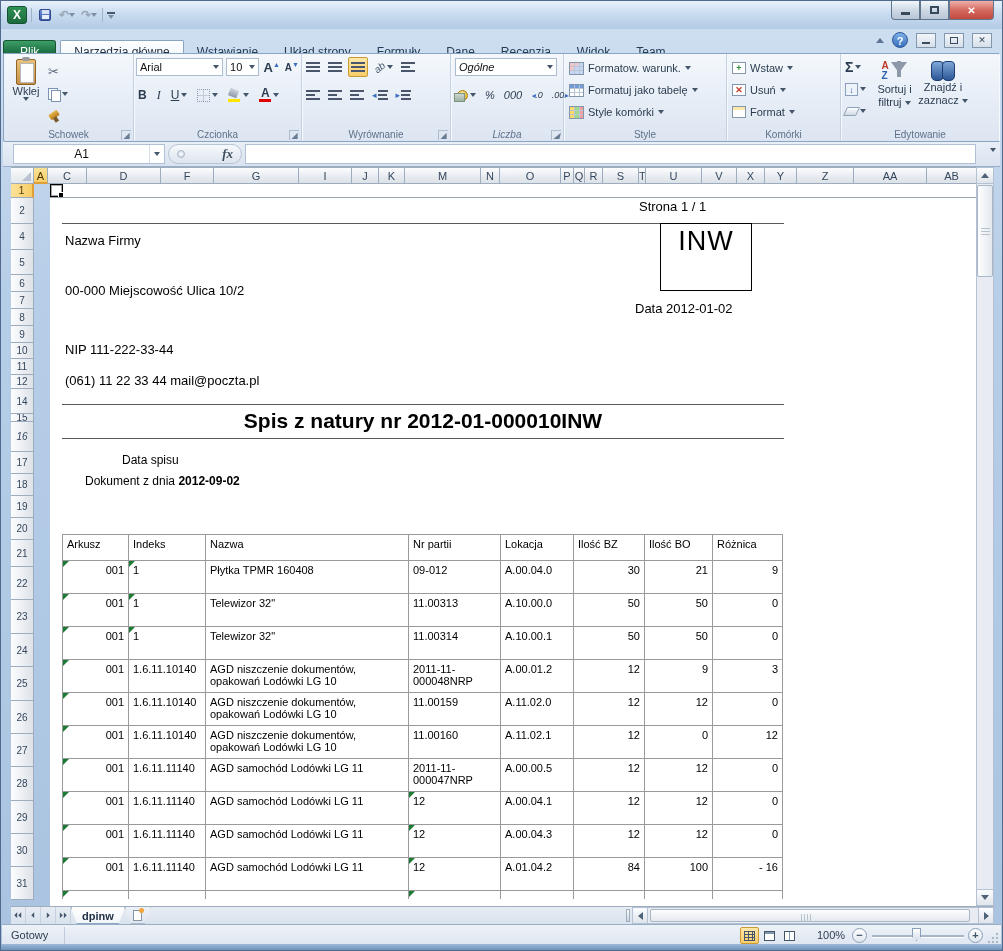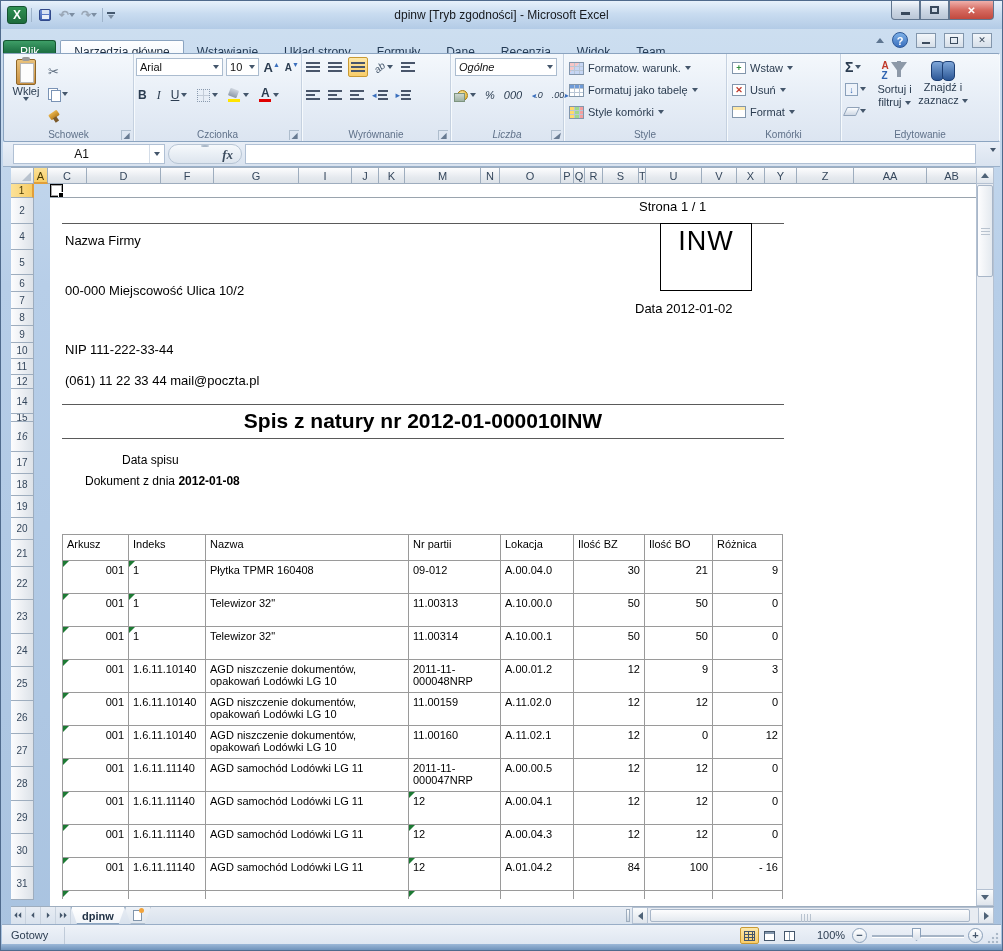--- a/index.html
+++ b/index.html
@@ -115,21 +115,21 @@
   .binoc{position:relative;width:26px;height:22px;}
   .binoc:before,.binoc:after{content:"";position:absolute;top:2px;width:11px;height:18px;background:linear-gradient(#7fa7d9,#2c5796);border:1px solid #1d3f74;border-radius:4px 4px 5px 5px;}
   .binoc:before{left:1px;} .binoc:after{right:1px;}
   .two-line-btn{display:flex;flex-direction:column;align-items:center;font-size:11px;color:#2b3c50;line-height:13px;}
 
   
   .fbar{position:absolute;left:2px;right:2px;top:141px;height:25px;background:linear-gradient(#e9eff7,#d9e3ef);border-bottom:1px solid #9ab0c9;}
   .namebox{position:absolute;left:10px;top:2px;width:152px;height:20px;background:#fff;border:1px solid #b0c0d4;font-size:12px;color:#111;display:flex;align-items:center;}
   .namebox .txt{flex:1;text-align:center;}
   .namebox .ddwrap{width:15px;border-left:1px solid #d4dde8;height:100%;display:flex;align-items:center;justify-content:center;}
-  .fx-pill{position:absolute;left:165px;top:2px;width:74px;height:20px;background:linear-gradient(#f6f9fc,#dde5ee);border:1px solid #b6c4d4;border-radius:10px;display:flex;align-items:center;padding:0 8px;flex-direction:column;}
+  .fx-pill{position:absolute;left:165px;top:2px;width:74px;height:20px;background:linear-gradient(#f6f9fc,#dde5ee);border:1px solid #b6c4d4;border-radius:10px;display:flex;align-items:center;padding:0 8px;}
   .fx-pill .dot{width:8px;height:8px;border-radius:50%;background:radial-gradient(#fff,#c6d0dc);border:1px solid #aab8c8;}
   .fx-sym{margin-left:auto;font-family:"Liberation Serif",serif;font-style:italic;font-weight:bold;font-size:13px;color:#3c4c5e;}
   .finput{position:absolute;left:242px;top:2px;right:24px;height:20px;background:#fff;border:1px solid #b0c0d4;font-size:12px;padding:0 4px;color:#111;}
   .fexpand{position:absolute;right:4px;top:6px;}
 
   
   .corner{position:absolute;left:10px;top:166px;width:23px;height:17px;background:linear-gradient(#fafbfc,#e2e6eb);border:1px solid #9eadbe;border-left:none;}
   .corner:after{content:"";position:absolute;right:2px;bottom:2px;border-left:9px solid transparent;border-bottom:9px solid #b9c3cf;}
   .colhdrs{position:absolute;left:33px;top:166px;width:944px;height:17px;display:flex;overflow:hidden;}
   .colhdr{height:17px;border-right:1px solid #9eadbe;border-top:1px solid #9eadbe;border-bottom:1px solid #9eadbe;background:linear-gradient(#fdfdfe,#e6eaef 60%,#dde2e8);font-size:11px;color:#35475c;text-align:center;line-height:16px;overflow:hidden;flex:0 0 auto;}
@@ -227,21 +227,20 @@
       <div class="qat-btn">
           <span class="undo-glyph">↷</span>
           <span class="mini-dd"></span>
         </div>
       <div class="qat-sep"></div>
       <div class="qat-more">
           <div class="bar"></div>
           <span class="mini-dd"></span>
         </div>
     </div>
-    <div class="title-text">dpinw  [Tryb zgodności] -  Microsoft Excel</div>
     <div class="win-btns">
       <div class="win-btn first">
           <div class="minimize-bar"></div>
         </div>
       <div class="win-btn">
           <div class="restore-box"></div>
         </div>
       <div class="win-btn close">
           <span>✕</span>
         </div>
@@ -577,21 +576,21 @@
     <div class="inw-box">INW</div>
     <div class="doc-text" style="left:15px;top:99px;">00-000 Miejscowość Ulica 10/2</div>
     <div class="doc-text" style="left:585px;top:117px;">Data 2012-01-02</div>
     <div class="doc-text" style="left:15px;top:158px;">NIP 111-222-33-44</div>
     <div class="doc-text" style="left:15px;top:189px;">(061) 11 22 33 44  mail@poczta.pl</div>
     <div class="doc-line" style="top:220px;"></div>
     <div class="doc-title">Spis z natury nr 2012-01-000010INW</div>
     <div class="doc-line" style="top:254px;"></div>
     <div class="doc-text" style="left:72px;top:269px;font-size:12px;">Data spisu</div>
     <div class="doc-text" style="left:35px;top:290px;font-size:12px;">
-      <span>Dokument z dnia</span> <b>2012-01-08</b>
+      <span>Dokument z dnia</span> <b>2012-09-02</b>
     </div>
 
     <table class="inv-table">
       <colgroup>
           <col style="width: 66px;">
           <col style="width: 77px;">
           <col style="width: 203px;">
           <col style="width: 92px;">
           <col style="width: 73px;">
           <col style="width: 71px;">

